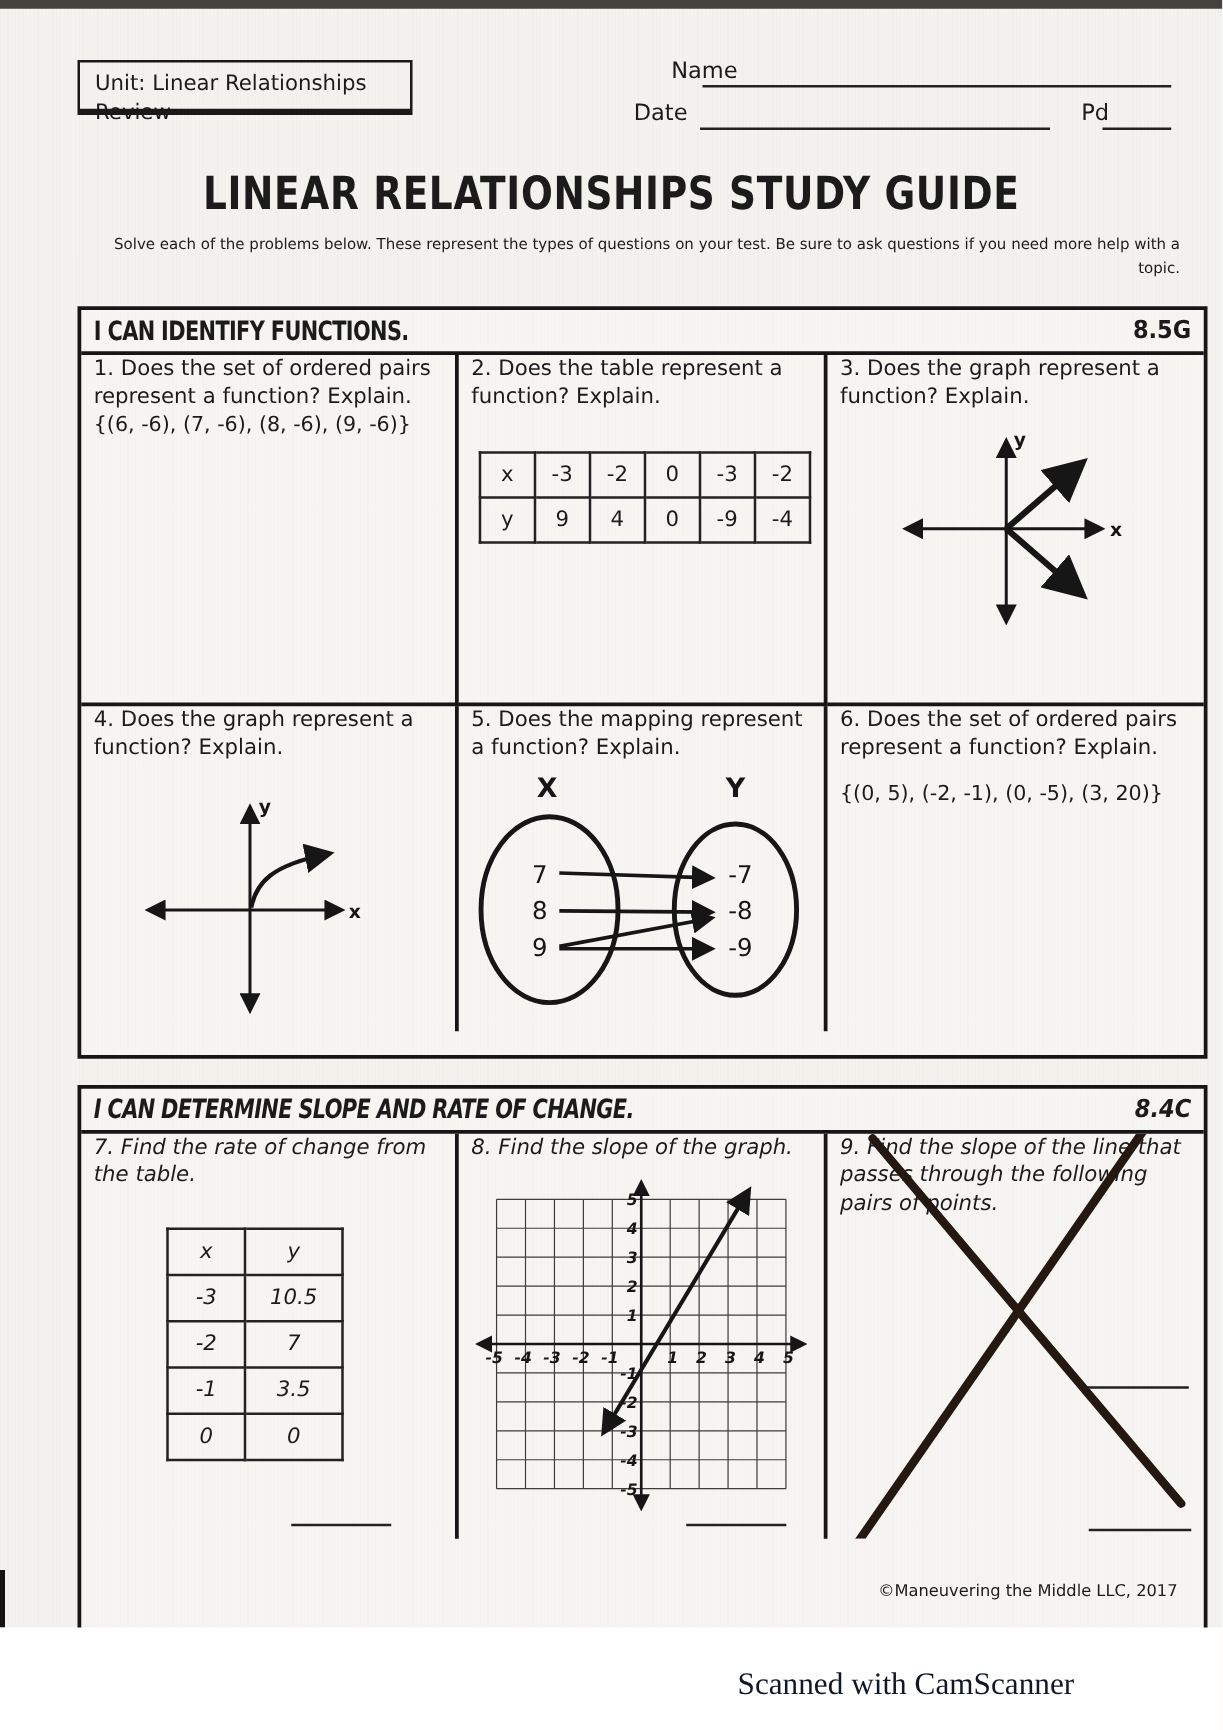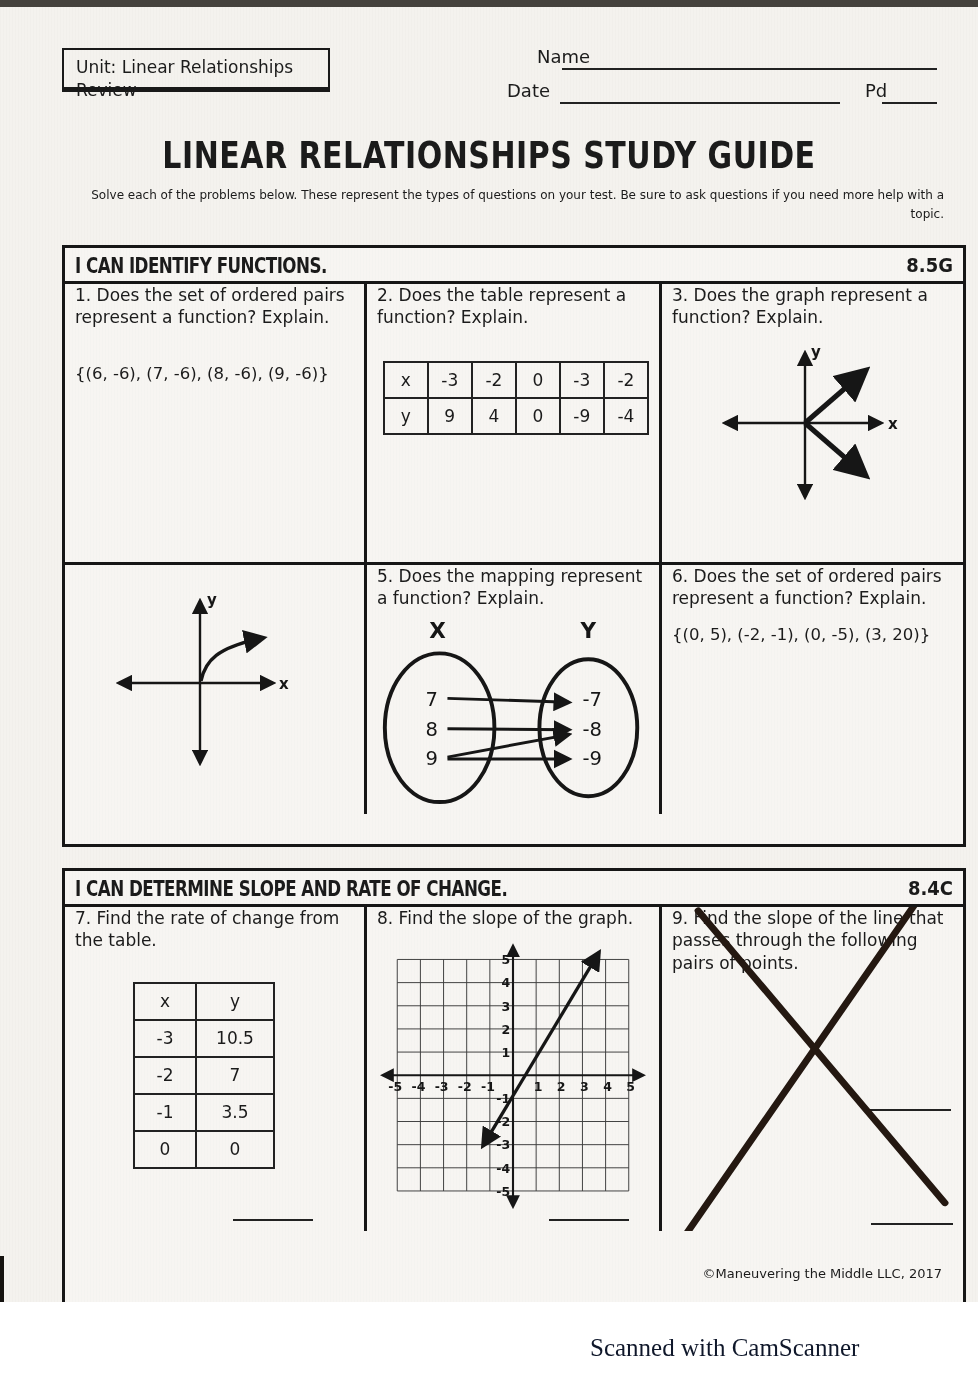--- a/index.html
+++ b/index.html
@@ -97,21 +97,21 @@
 
   <div class="sec" style="top:245px; height:602px;">
     <div class="sec-head">
       <span class="ttl">I CAN IDENTIFY FUNCTIONS.</span>
       <span class="code">8.5G</span>
     </div>
     <div class="cells" style="grid-template-rows:281px 1fr;">
 
       <div class="cell">
         <div>1. Does the set of ordered pairs represent a function? Explain.</div>
-        <div class="set-line" style="margin-top:34px;">{(6, -6), (7, -6), (8, -6), (9, -6)}</div>
+        <div class="set-line" style="">{(6, -6), (7, -6), (8, -6), (9, -6)}</div>
       </div>
 
       <div class="cell">
         <div>2. Does the table represent a function? Explain.</div>
         <table class="mini" style="margin:32px 0 0 6px;">
           <tbody>
               <tr>
             <td style="width:46px; height:36px;">x</td>
             <td style="width:46px;">-3</td>
             <td style="width:46px;">-2</td>
@@ -146,20 +146,21 @@
             <line x1="112" y1="88" x2="188" y2="88" stroke="#161616" stroke-width="2.4" marker-end="url(#ar1)"></line>
             <line x1="112" y1="88" x2="172" y2="36" stroke="#161616" stroke-width="5" marker-end="url(#ar1)"></line>
             <line x1="112" y1="88" x2="172" y2="140" stroke="#161616" stroke-width="5" marker-end="url(#ar1)"></line>
             <text x="118" y="22" font-size="15" font-weight="bold">y</text>
             <text x="195" y="94" font-size="15" font-weight="bold">x</text>
           </svg>
         </div>
       </div>
 
       <div class="cell last-row">
+        <div>4. Does the graph represent a function? Explain.</div>
         <div class="graph-wrap" style="margin-top:10px;">
           <svg width="240" height="205" viewBox="0 0 240 205">
             <defs>
               <marker id="ar2" viewBox="0 0 10 10" refX="8" refY="5" markerWidth="7" markerHeight="7" orient="auto-start-reverse">
                 <path d="M0,0 L10,5 L0,10 z" fill="#161616"></path>
               </marker>
             </defs>
             <line x1="105" y1="108" x2="105" y2="26" stroke="#161616" stroke-width="2.4" marker-end="url(#ar2)"></line>
             <line x1="105" y1="108" x2="105" y2="188" stroke="#161616" stroke-width="2.4" marker-end="url(#ar2)"></line>
             <line x1="105" y1="108" x2="24" y2="108" stroke="#161616" stroke-width="2.4" marker-end="url(#ar2)"></line>
@@ -198,21 +199,21 @@
         </div>
       </div>
 
       <div class="cell last-col last-row">
         <div>6. Does the set of ordered pairs represent a function? Explain.</div>
         <div class="set-line" style="margin-top:14px;">{(0, 5), (-2, -1), (0, -5), (3, 20)}</div>
       </div>
     </div>
   </div>
 
-  <div class="sec" style="top:868px; height:490px;">
+  <div class="sec" style="top:868px; height:490px;font-style:italic;">
     <div class="sec-head">
       <span class="ttl">I CAN DETERMINE SLOPE AND RATE OF CHANGE.</span>
       <span class="code">8.4C</span>
     </div>
     <div class="cells" style="grid-template-rows:1fr;">
 
       <div class="cell last-row">
         <div>7. Find the rate of change from the table.</div>
         <table class="mini" style="margin:30px 0 0 58px;">
           <tbody>

